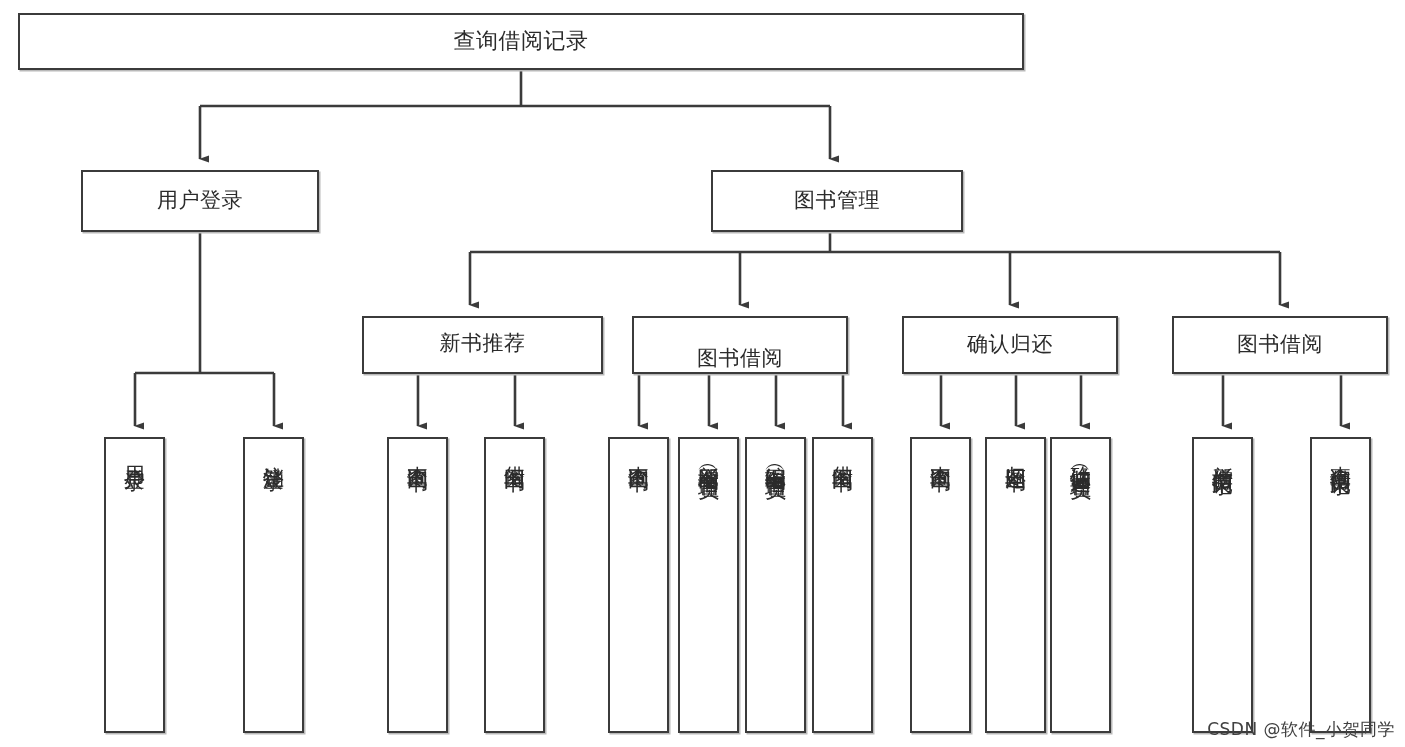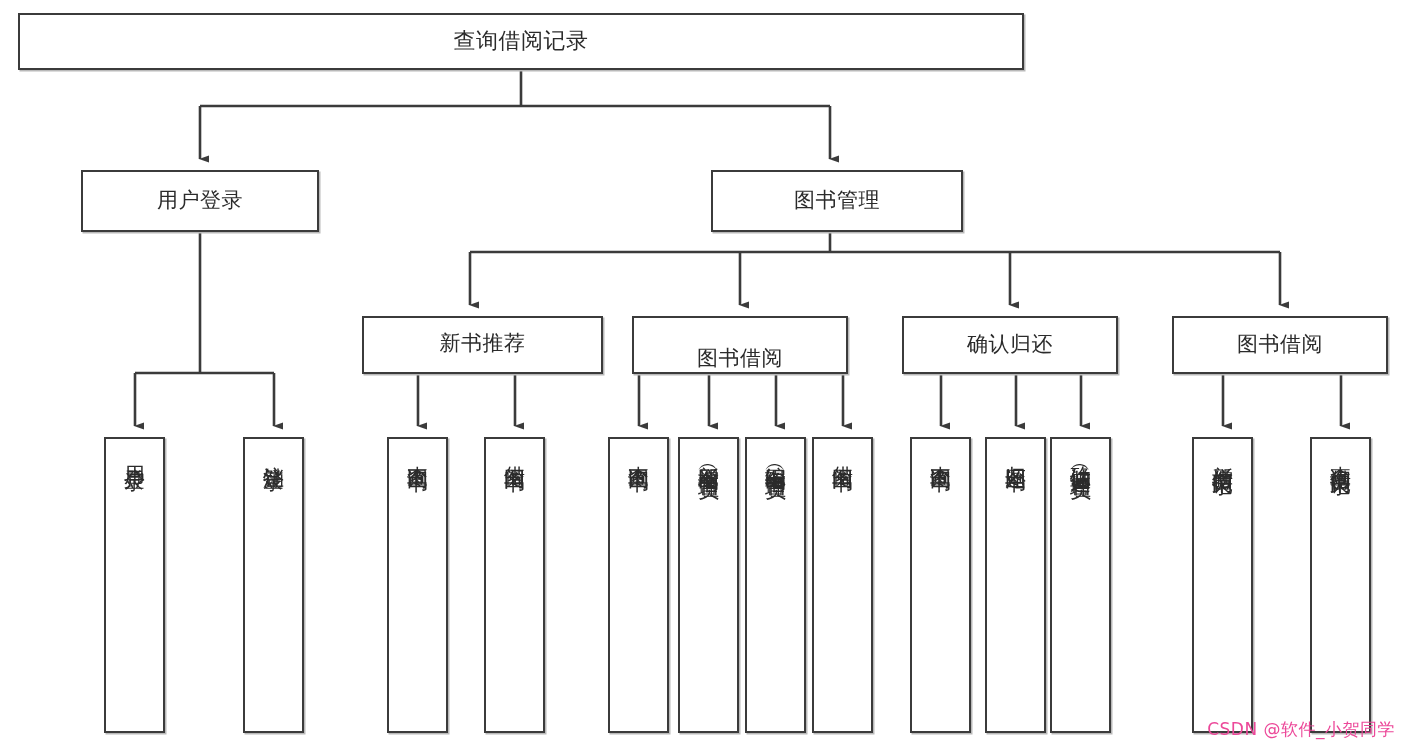--- a/index.html
+++ b/index.html
@@ -62,21 +62,21 @@
     font-size: 21px;
     line-height: 1.05;
     letter-spacing: 2px;
     white-space: nowrap;
   }
   #watermark {
     position: absolute;
     right: 10px;
     bottom: 6px;
     font-size: 17px;
-    color: #ec4899;
+    color: #404040;
     letter-spacing: 0.5px;
     font-family: "DejaVu Sans", "Liberation Sans", sans-serif;
     pointer-events: none;
     user-select: none;
   }
 </style>
 </head>
 <body>
 
 <div id="diagram-root">

